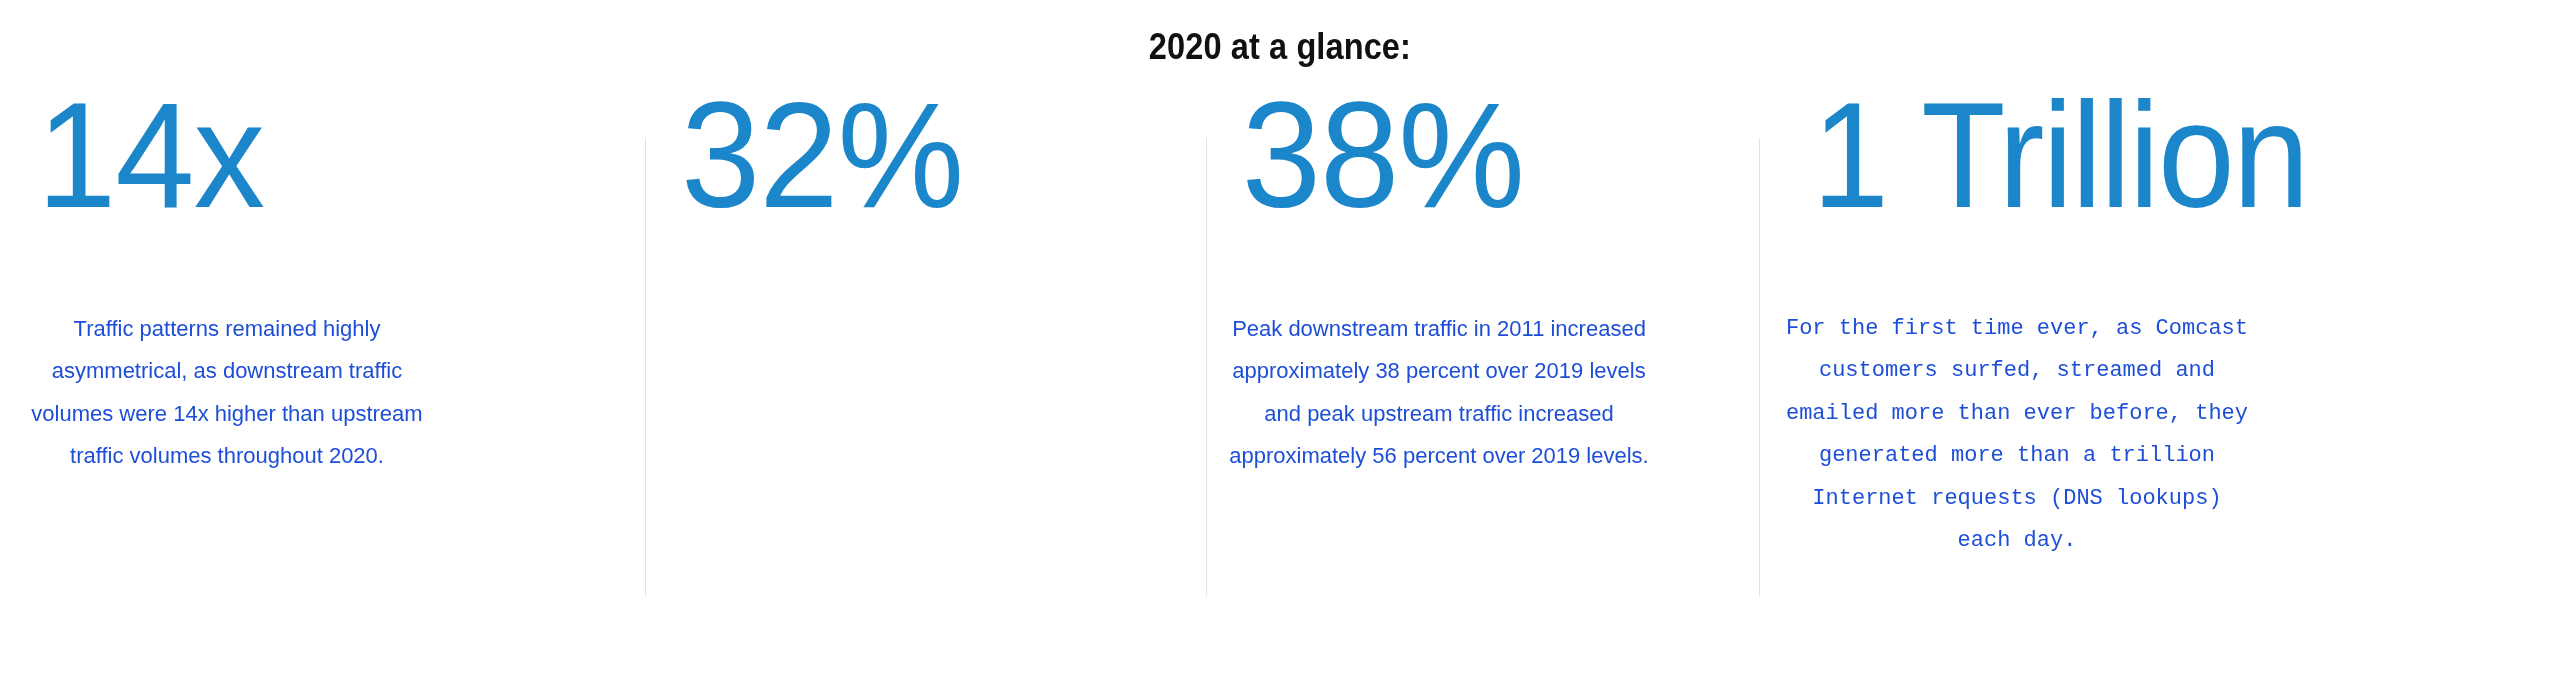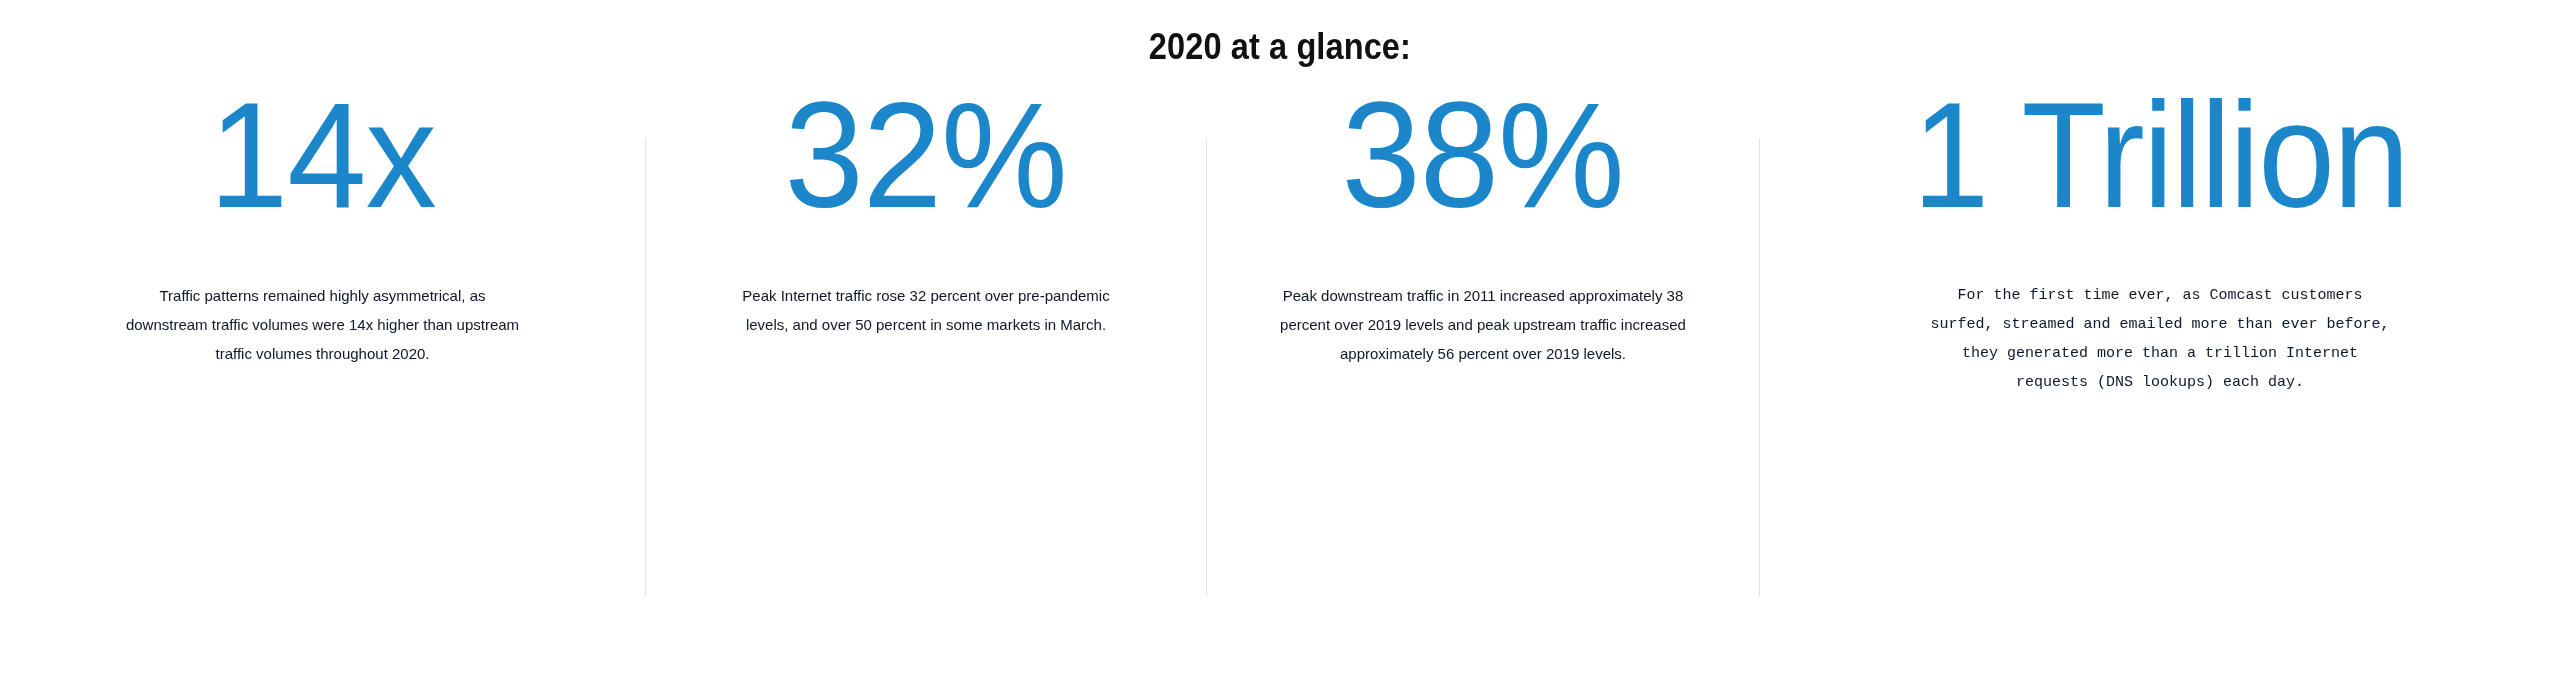--- a/index.html
+++ b/index.html
@@ -63,23 +63,23 @@
     background: #e3e3e3;
     margin-top: 60px;
     margin-bottom: 78px;
     justify-self: center;
   }
 
   .stat-col {
     position: relative;
     display: flex;
     flex-direction: column;
-    align-items: center;
     box-sizing: border-box;
     padding: 0 22px;
+    gap: 26px;
   }
 
   .stat-value {
     font-family: "Liberation Sans", "DejaVu Sans", sans-serif;
     font-weight: 300;
     font-size: 150px;
     line-height: 1;
     color: #1b86c9;
     letter-spacing: -1px;
     margin-top: 2px;
@@ -88,24 +88,24 @@
     transform-origin: center top;
   }
 
   .stat-col.col-trillion .stat-value {
     letter-spacing: -2px;
     transform: scaleX(0.92);
   }
 
   .stat-desc {
     font-family: "Liberation Sans", "DejaVu Sans", sans-serif;
-    font-size: 15px;
+    font-size: 22px;
     font-weight: 400;
     line-height: 1.93;
-    color: #0f172a;
+    color: #1d4ed8;
     text-align: center;
     margin-top: 52px;
     max-width: 470px;
   }
 
   .stat-col.col-14x .stat-desc { max-width: 410px; }
   .stat-col.col-32 .stat-desc  { max-width: 400px; }
   .stat-col.col-38 .stat-desc  { max-width: 420px; }
   .stat-col.col-trillion .stat-desc { max-width: 470px; font-family: Liberation Mono, monospace; }
 </style>
@@ -122,21 +122,20 @@
 
     <div class="stat-col col-14x">
       <div class="stat-value">14x</div>
       <div class="stat-desc">Traffic patterns remained highly asymmetrical, as downstream traffic volumes were 14x higher than upstream traffic volumes throughout 2020.</div>
     </div>
 
     <div class="divider"></div>
 
     <div class="stat-col col-32">
       <div class="stat-value">32%</div>
-      <div class="stat-desc">Peak Internet traffic rose 32 percent over pre-pandemic levels, and over 50 percent in some markets in March.</div>
     </div>
 
     <div class="divider"></div>
 
     <div class="stat-col col-38">
       <div class="stat-value">38%</div>
       <div class="stat-desc">Peak downstream traffic in 2011 increased approximately 38 percent over 2019 levels and peak upstream traffic increased approximately 56 percent over 2019 levels.</div>
     </div>
 
     <div class="divider"></div>

